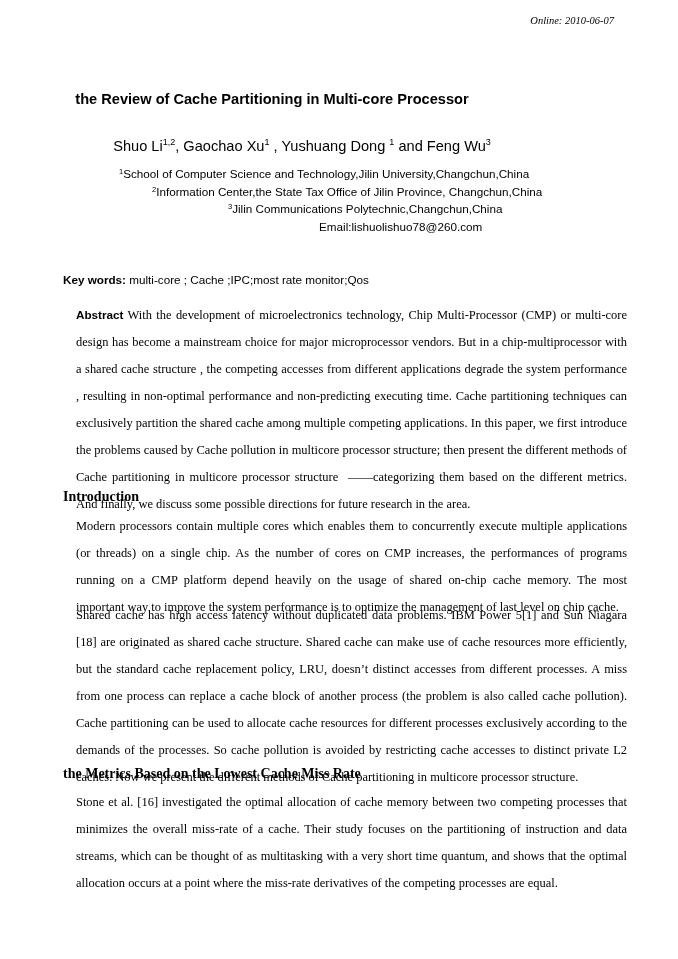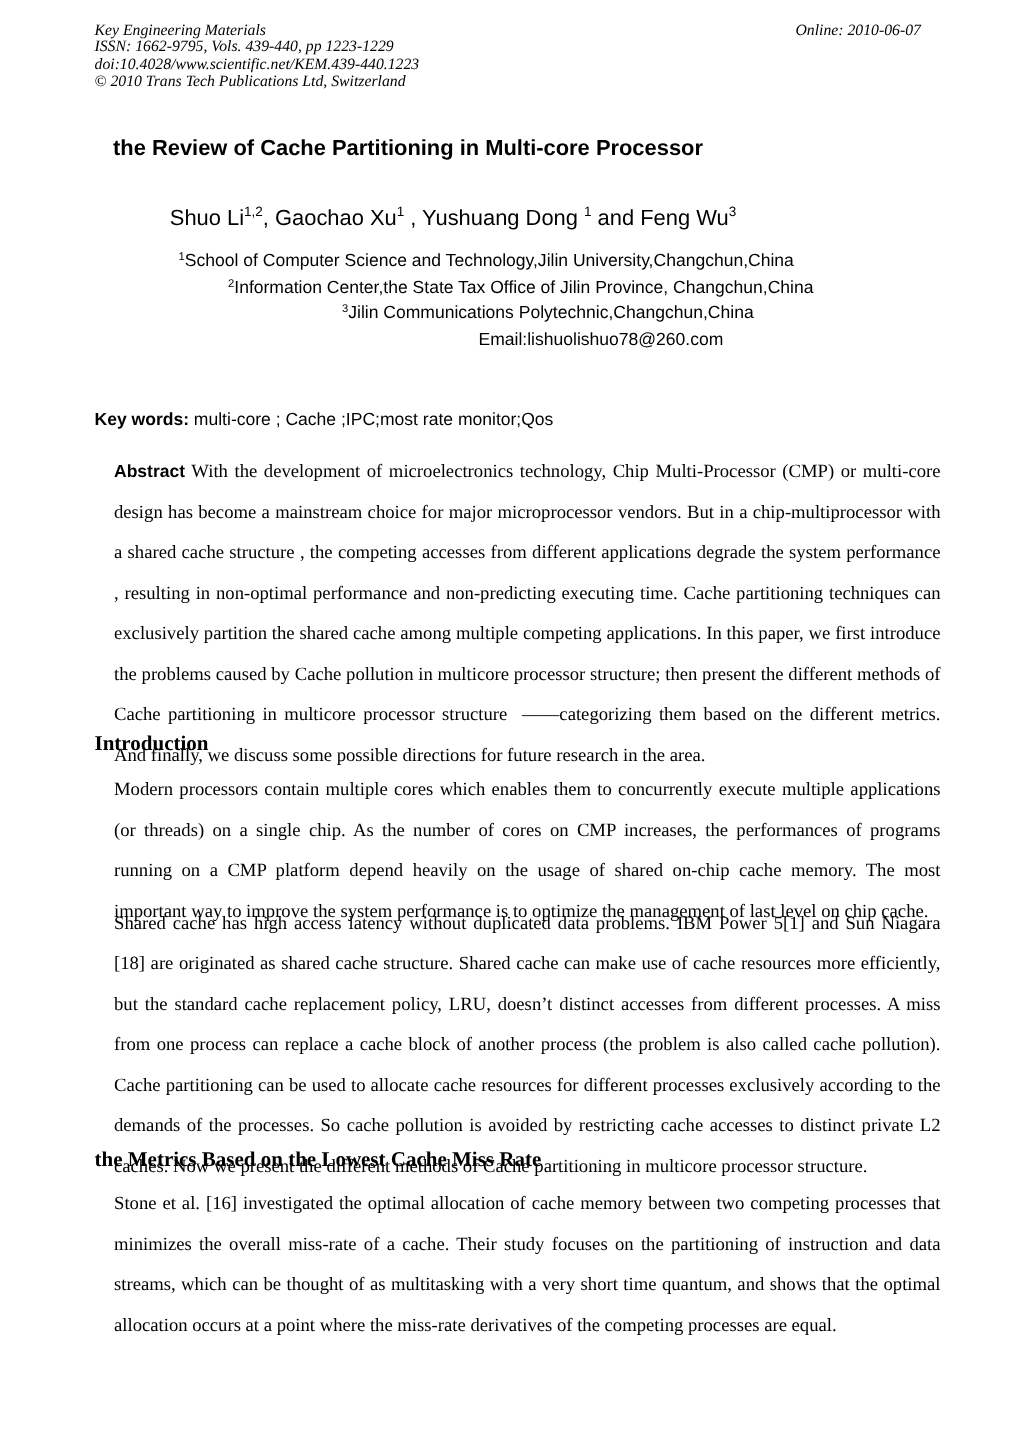--- a/index.html
+++ b/index.html
@@ -38,26 +38,20 @@
   .intro-p2 { top: 602px; }
   .metrics-head { top: 766px; }
   .metrics-p1 { top: 789px; }
   p { margin: 0; }
 </style>
 </head>
 <body>
 
 <div class="page">
 
-  <div class="hdr hdr-left">
-    <div>Key Engineering Materials</div>
-    <div>ISSN: 1662-9795, Vols. 439-440, pp 1223-1229</div>
-    <div>doi:10.4028/www.scientific.net/KEM.439-440.1223</div>
-    <div>© 2010 Trans Tech Publications Ltd, Switzerland</div>
-  </div>
   <div class="hdr hdr-right">Online: 2010-06-07</div>
 
   <div class="title">the Review of Cache Partitioning in Multi-core Processor</div>
 
   <div class="authors">
     <span>Shuo Li</span><sup>1,2</sup><span>, </span><span>Gaochao Xu</span><sup>1</sup><span> , </span><span>Yushuang Dong </span><sup>1</sup><span> and </span><span>Feng Wu</span><sup>3</sup>
   </div>
 
   <div class="aff aff1"><sup>1</sup><span>School of Computer Science and Technology,Jilin University,Changchun,China</span></div>
   <div class="aff aff2"><sup>2</sup><span>Information Center,the State Tax Office of Jilin Province, Changchun,China</span></div>

